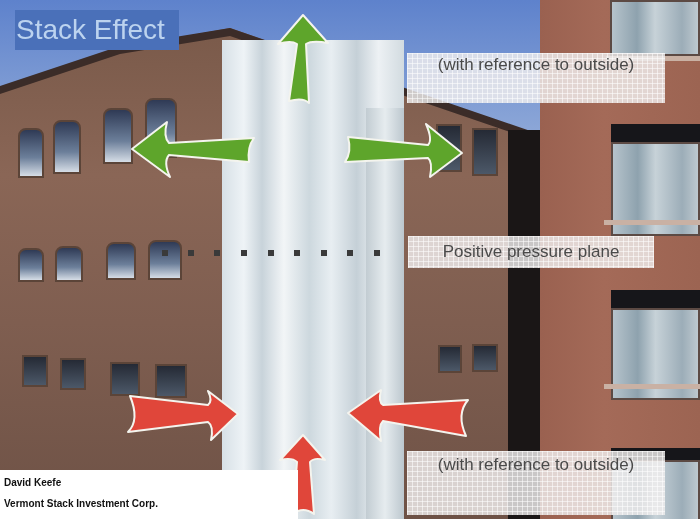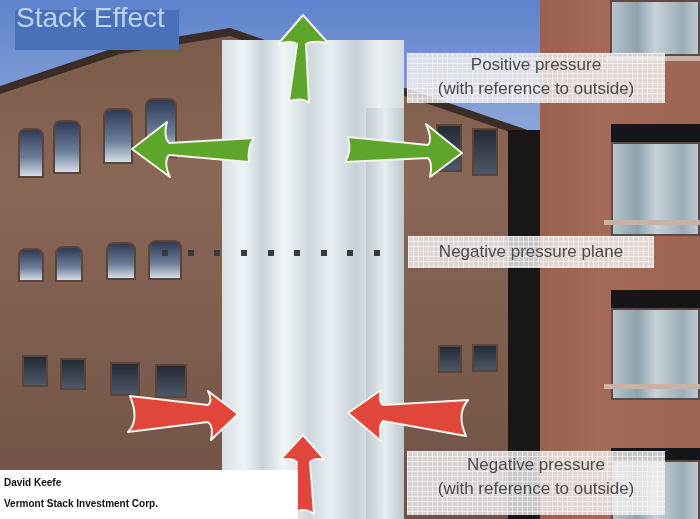--- a/index.html
+++ b/index.html
@@ -16,21 +16,21 @@
   .bldg-gap { position: absolute; left: 508px; top: 130px; width: 32px; height: 389px; background: #1a1616; }
   .win { position: absolute; background: linear-gradient(#2f3a55, #6c7f9a 60%, #d6dde6); border: 2px solid #5b4438; border-radius: 8px 8px 0 0; }
   .win.sq { border-radius: 0; background: linear-gradient(#252a35, #4c5868); }
   .rwin { position: absolute; background: linear-gradient(90deg,#b9c6ce,#8ea2ae 30%,#c7d2d8 50%,#9cadb8 80%,#c2ccd2); border-top: 18px solid #16161a; box-shadow: inset 0 0 0 2px #5c4a44; }
   .sill { position: absolute; height: 5px; background: #c9b1a4; }
   .tarp { position: absolute; left: 222px; top: 40px; width: 182px; height: 479px;
     background: linear-gradient(90deg, #d7e0e6 0%, #eef3f6 12%, #c8d3da 22%, #f2f5f7 34%, #cdd8de 48%, #e8eef2 60%, #c5d0d7 74%, #edf1f4 86%, #d2dbe0 100%); }
   .tarp-side { position: absolute; left: 366px; top: 108px; width: 38px; height: 411px; background: linear-gradient(90deg,#c2ccd2,#e6ecef,#bcc7ce); }
   .arrows { position: absolute; left: 0; top: 0; width: 700px; height: 519px; }
   .title-box { position: absolute; left: 15px; top: 10px; width: 164px; height: 40px; background: #4a70b9; }
-  .title-text { position: absolute; left: 16px; top: 0; font-size: 28px; color: #bcd3ef; letter-spacing: 0px; line-height: 36px; }
+  .title-text { position: absolute; left: 16px; top: 12px; font-size: 28px; color: #bcd3ef; letter-spacing: 0px; line-height: 36px; }
   .label-box { position: absolute; background-color: rgba(240,238,238,0.82);
     background-image: linear-gradient(rgba(255,255,255,0.55) 1px, transparent 1px), linear-gradient(90deg, rgba(255,255,255,0.55) 1px, transparent 1px);
     background-size: 5px 5px; color: #4a4a4a; text-align: center; font-size: 17px; line-height: 24px; }
   .lb-pos { left: 407px; top: 53px; width: 258px; height: 50px; }
   .lb-neu { left: 408px; top: 236px; width: 246px; height: 32px; line-height: 32px; }
   .lb-neg { left: 407px; top: 451px; width: 258px; height: 62px; padding-top: 2px; }
   .caption { position: absolute; left: 0; top: 470px; width: 298px; height: 49px; background: #ffffff; }
   .cap-line { position: absolute; left: 4px; font-size: 10px; font-weight: bold; color: #111; line-height: 18px; }
   .cap1 { top: 474px; } .cap2 { top: 495px; }
 </style>
@@ -102,26 +102,24 @@
     <path d="M348,413 L381,390 Q378,402 383,405 L468,400 Q456,414 466,436 L383,421 Q378,426 381,441 Z"></path>
 
     <path d="M303,435 L325,460 Q314,457 310,462 L314,514 Q303,506 293,514 L297,462 Q292,457 280,460 Z"></path>
   </g>
 </svg>
 
 <div class="title-box"></div>
 <div class="title-text">Stack Effect</div>
 
 <div class="label-box lb-pos">
-  <div>Positive pressure</div>
   <div>(with reference to outside)</div>
 </div>
 
-<div class="label-box lb-neu">Negative pressure plane</div>
+<div class="label-box lb-neu">Positive pressure plane</div>
 
 <div class="label-box lb-neg">
-  <div>Negative pressure</div>
   <div>(with reference to outside)</div>
 </div>
 
 <div class="caption"></div>
 <div class="cap-line cap1">David Keefe</div>
 <div class="cap-line cap2">Vermont Stack Investment Corp.</div>
 
 </body></html>

